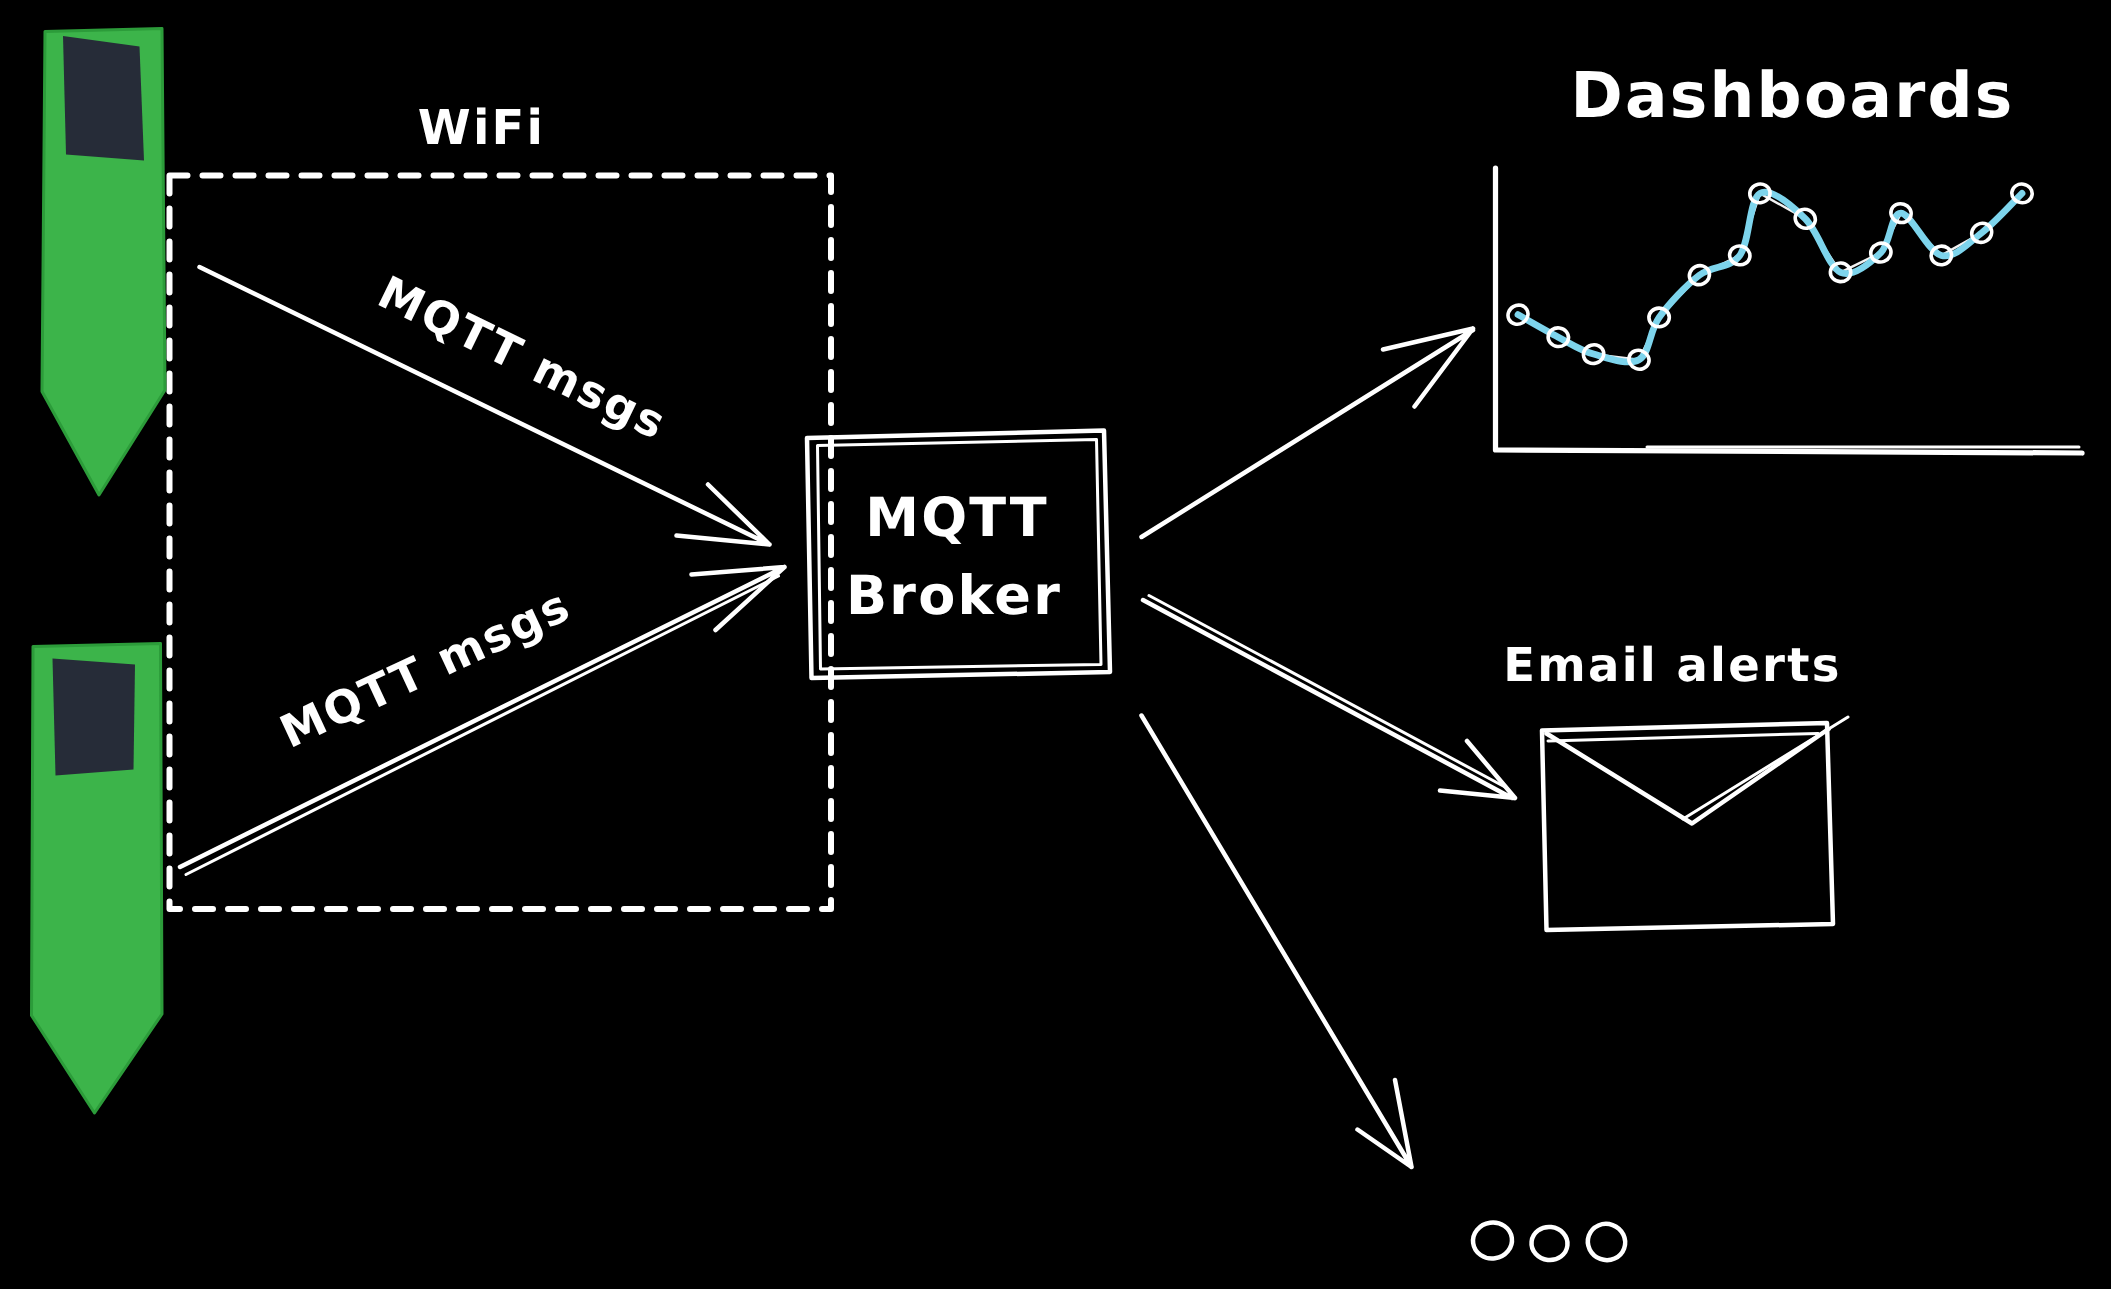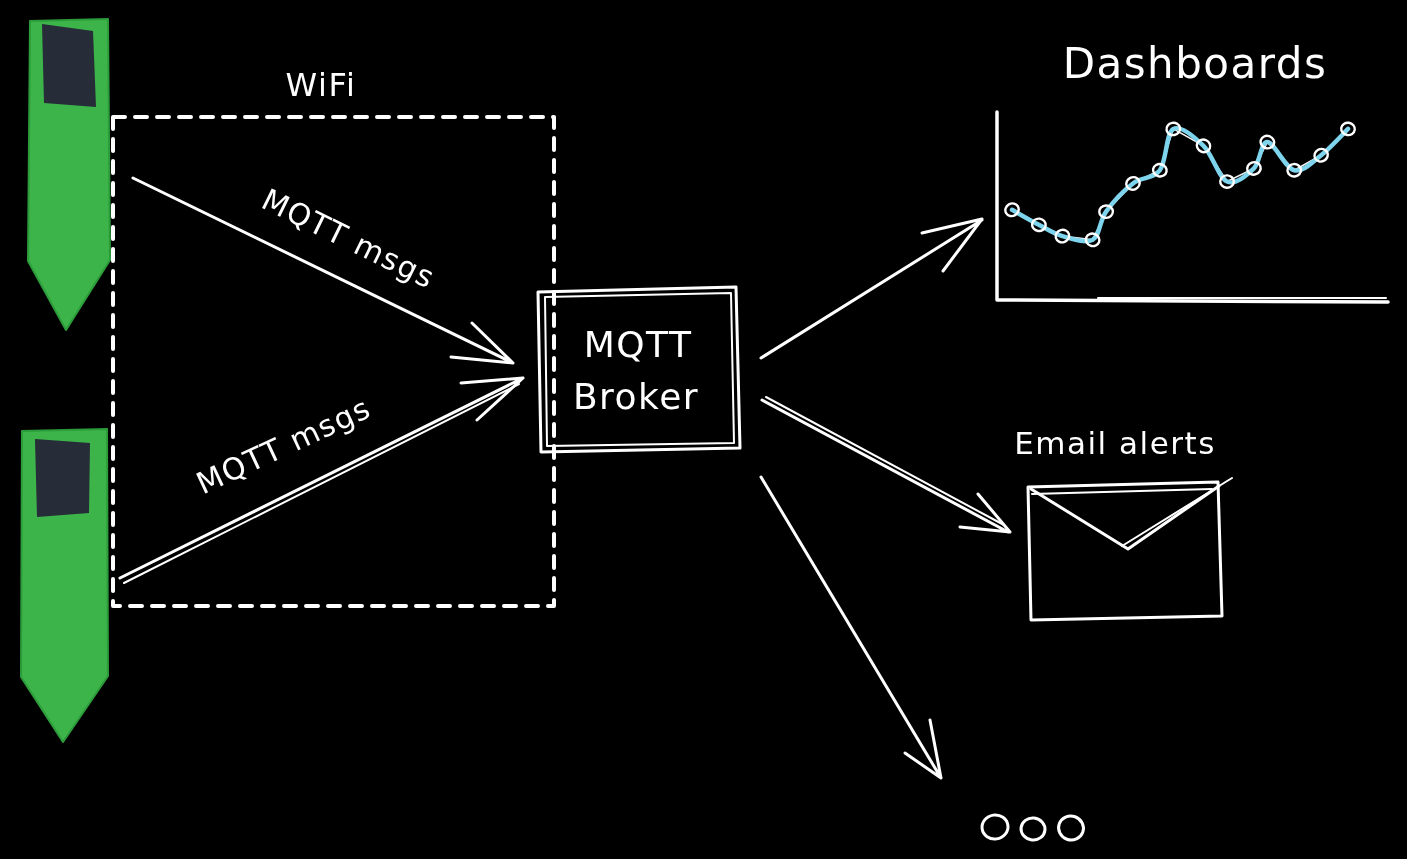--- a/index.html
+++ b/index.html
@@ -1,19 +1,19 @@
 <!DOCTYPE html>
 <html style="--bg: #000000; --ink: #ffffff; --green: #3cb44a; --screen: #262c38; --blue: #7dd4ec;"><head>
 <meta charset="utf-8">
 <style>
   :root{
     --bg:#000000; --ink:#ffffff; --green:#3cb44a; --screen:#262c38; --blue:#7dd4ec;
   }
   html,body{margin:0;padding:0;background:var(--bg);}
-  .stage{position:relative;width:1407px;height:859px;background:var(--bg);overflow:hidden;}
+  .stage{position:relative;width:1407px;height:859px;background:var(--bg);overflow:hidden;font-weight:bold;}
   svg{position:absolute;left:0;top:0;}
   .s{stroke:var(--ink);fill:none;stroke-linecap:round;stroke-linejoin:round;}
   .w2{stroke-width:2px;}
   .w3{stroke-width:3px;}
   .w35{stroke-width:3.5px;}
   .dashed{stroke-width:4px;stroke-dasharray:12 10;}
   .sensor{fill:var(--green);stroke:#2c9c3a;stroke-width:2px;stroke-linejoin:round;}
   .screenfill{fill:var(--screen);stroke:none;}
   .chartline{stroke:var(--blue);stroke-width:4.5px;fill:none;stroke-linecap:round;stroke-linejoin:round;}
   .underlay{stroke:var(--ink);stroke-width:1.6px;fill:none;opacity:.95;}

